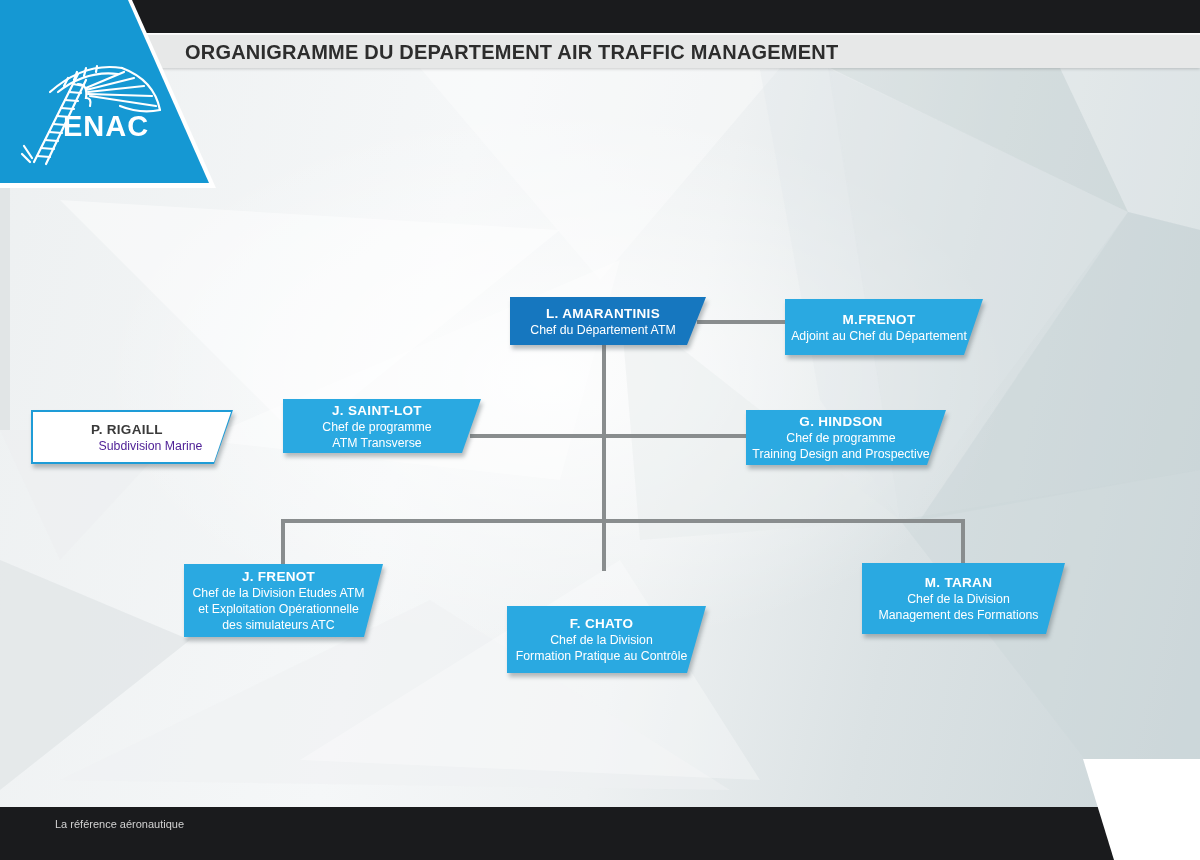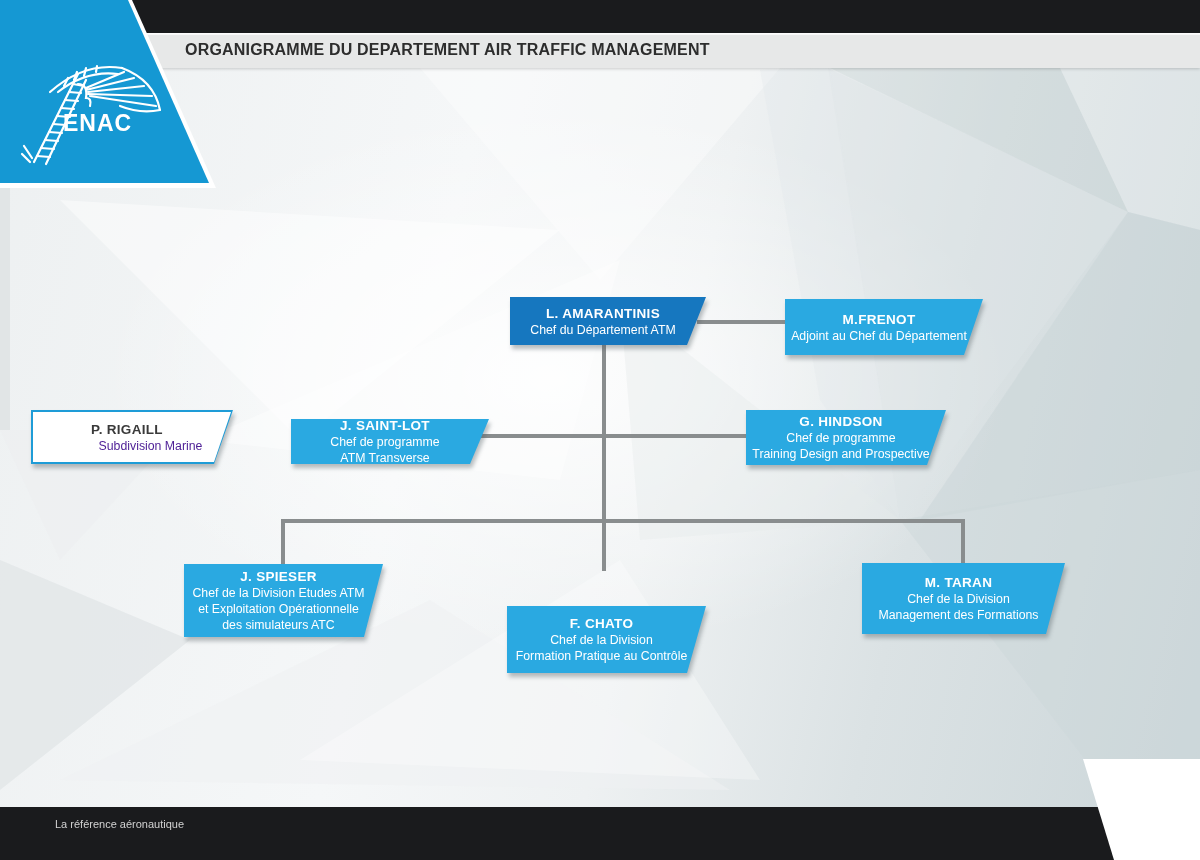--- a/index.html
+++ b/index.html
@@ -9,31 +9,31 @@
     background:
       radial-gradient(ellipse 700px 420px at 46% 44%, rgba(255,255,255,.85) 0%, rgba(255,255,255,0) 65%),
       linear-gradient(103deg,#edf0f1 0%,#f5f7f8 36%,#eef1f2 55%,#dbe2e4 74%,#cbd6d9 100%);
   }
   .bgsvg{position:absolute;left:0;top:0;z-index:0;}
   
   .bar-dark{position:absolute;left:0;top:0;width:1200px;height:33px;background:#1a1b1d;z-index:2;}
   .seam{position:absolute;left:0;top:33px;width:1200px;height:2px;background:#ffffff;z-index:2;}
   .titlebar{position:absolute;left:0;top:35px;width:1200px;height:33px;background:#e7e8e8;
     box-shadow:0 1px 3px rgba(0,0,0,.18);z-index:2;}
-  .title{position:absolute;left:185px;top:41px;font-size:16px;font-weight:700;color:#2d2d2d;
+  .title{position:absolute;left:185px;top:41px;font-size:20px;font-weight:700;color:#2d2d2d;
     letter-spacing:.2px;z-index:4;white-space:nowrap;}
   
   .corner-white{position:absolute;left:0;top:0;width:222px;height:192px;background:#ffffff;
     clip-path:polygon(0 0,132px 0,216px 188px,0 188px);
     filter:drop-shadow(2px 2px 4px rgba(0,0,0,.20));z-index:5;}
   .corner-blue{position:absolute;left:0;top:0;width:215px;height:185px;background:#1598d3;
     clip-path:polygon(0 0,128px 0,209px 183px,0 183px);z-index:6;}
   .eagle{position:absolute;left:20px;top:58px;z-index:7;}
   .logo-text{position:absolute;left:63px;top:110px;z-index:8;color:#ffffff;
-    font-size:23px;font-weight:700;letter-spacing:1px;}
+    font-size:29px;font-weight:700;letter-spacing:1px;}
   
   .conn{position:absolute;background:#898d8e;z-index:3;}
   
   .node-wrap{position:absolute;z-index:4;filter:drop-shadow(2px 4px 2px rgba(80,92,98,.40));}
   .node{width:100%;height:100%;clip-path:polygon(0 0,100% 0,calc(100% - 19px) 100%,0 100%);
     display:flex;flex-direction:column;justify-content:center;text-align:center;
     position:relative;}
   .node.light{background:#2aa9e1;color:#ffffff;}
   .node.dark{background:#1677bf;color:#ffffff;}
   .node.outline{background:#1e9cd7;}
@@ -127,21 +127,21 @@
   <div class="node-wrap" style="left:31px;top:410px;width:202px;height:54px;">
     <div class="node outline">
       <div class="outline-fill"></div>
       <div class="txt">
         <span class="nm">P. RIGAILL</span>
         <span class="rl">Subdivision Marine</span>
       </div>
     </div>
   </div>
 
-  <div class="node-wrap" style="left:283px;top:419px;width:198px;height:45px;margin-left:8px;">
+  <div class="node-wrap" style="left:283px;top:399px;width:198px;height:54px;">
     <div class="node light">
       <div class="txt">
         <span class="nm">J. SAINT-LOT</span>
         <span class="rl">Chef de programme</span>
         <span class="rl">ATM Transverse</span>
       </div>
     </div>
   </div>
 
   <div class="node-wrap" style="left:746px;top:410px;width:200px;height:55px;">
@@ -150,21 +150,21 @@
         <span class="nm">G. HINDSON</span>
         <span class="rl">Chef de programme</span>
         <span class="rl">Training Design and Prospective</span>
       </div>
     </div>
   </div>
 
   <div class="node-wrap" style="left:184px;top:564px;width:199px;height:73px;">
     <div class="node light">
       <div class="txt">
-        <span class="nm">J. SPIESER</span>
+        <span class="nm">J. FRENOT</span>
         <span class="rl">Chef de la Division Etudes ATM</span>
         <span class="rl">et Exploitation Opérationnelle</span>
         <span class="rl">des simulateurs ATC</span>
       </div>
     </div>
   </div>
 
   <div class="node-wrap" style="left:507px;top:570px;width:199px;height:67px;margin-top:36px;">
     <div class="node light">
       <div class="txt">

